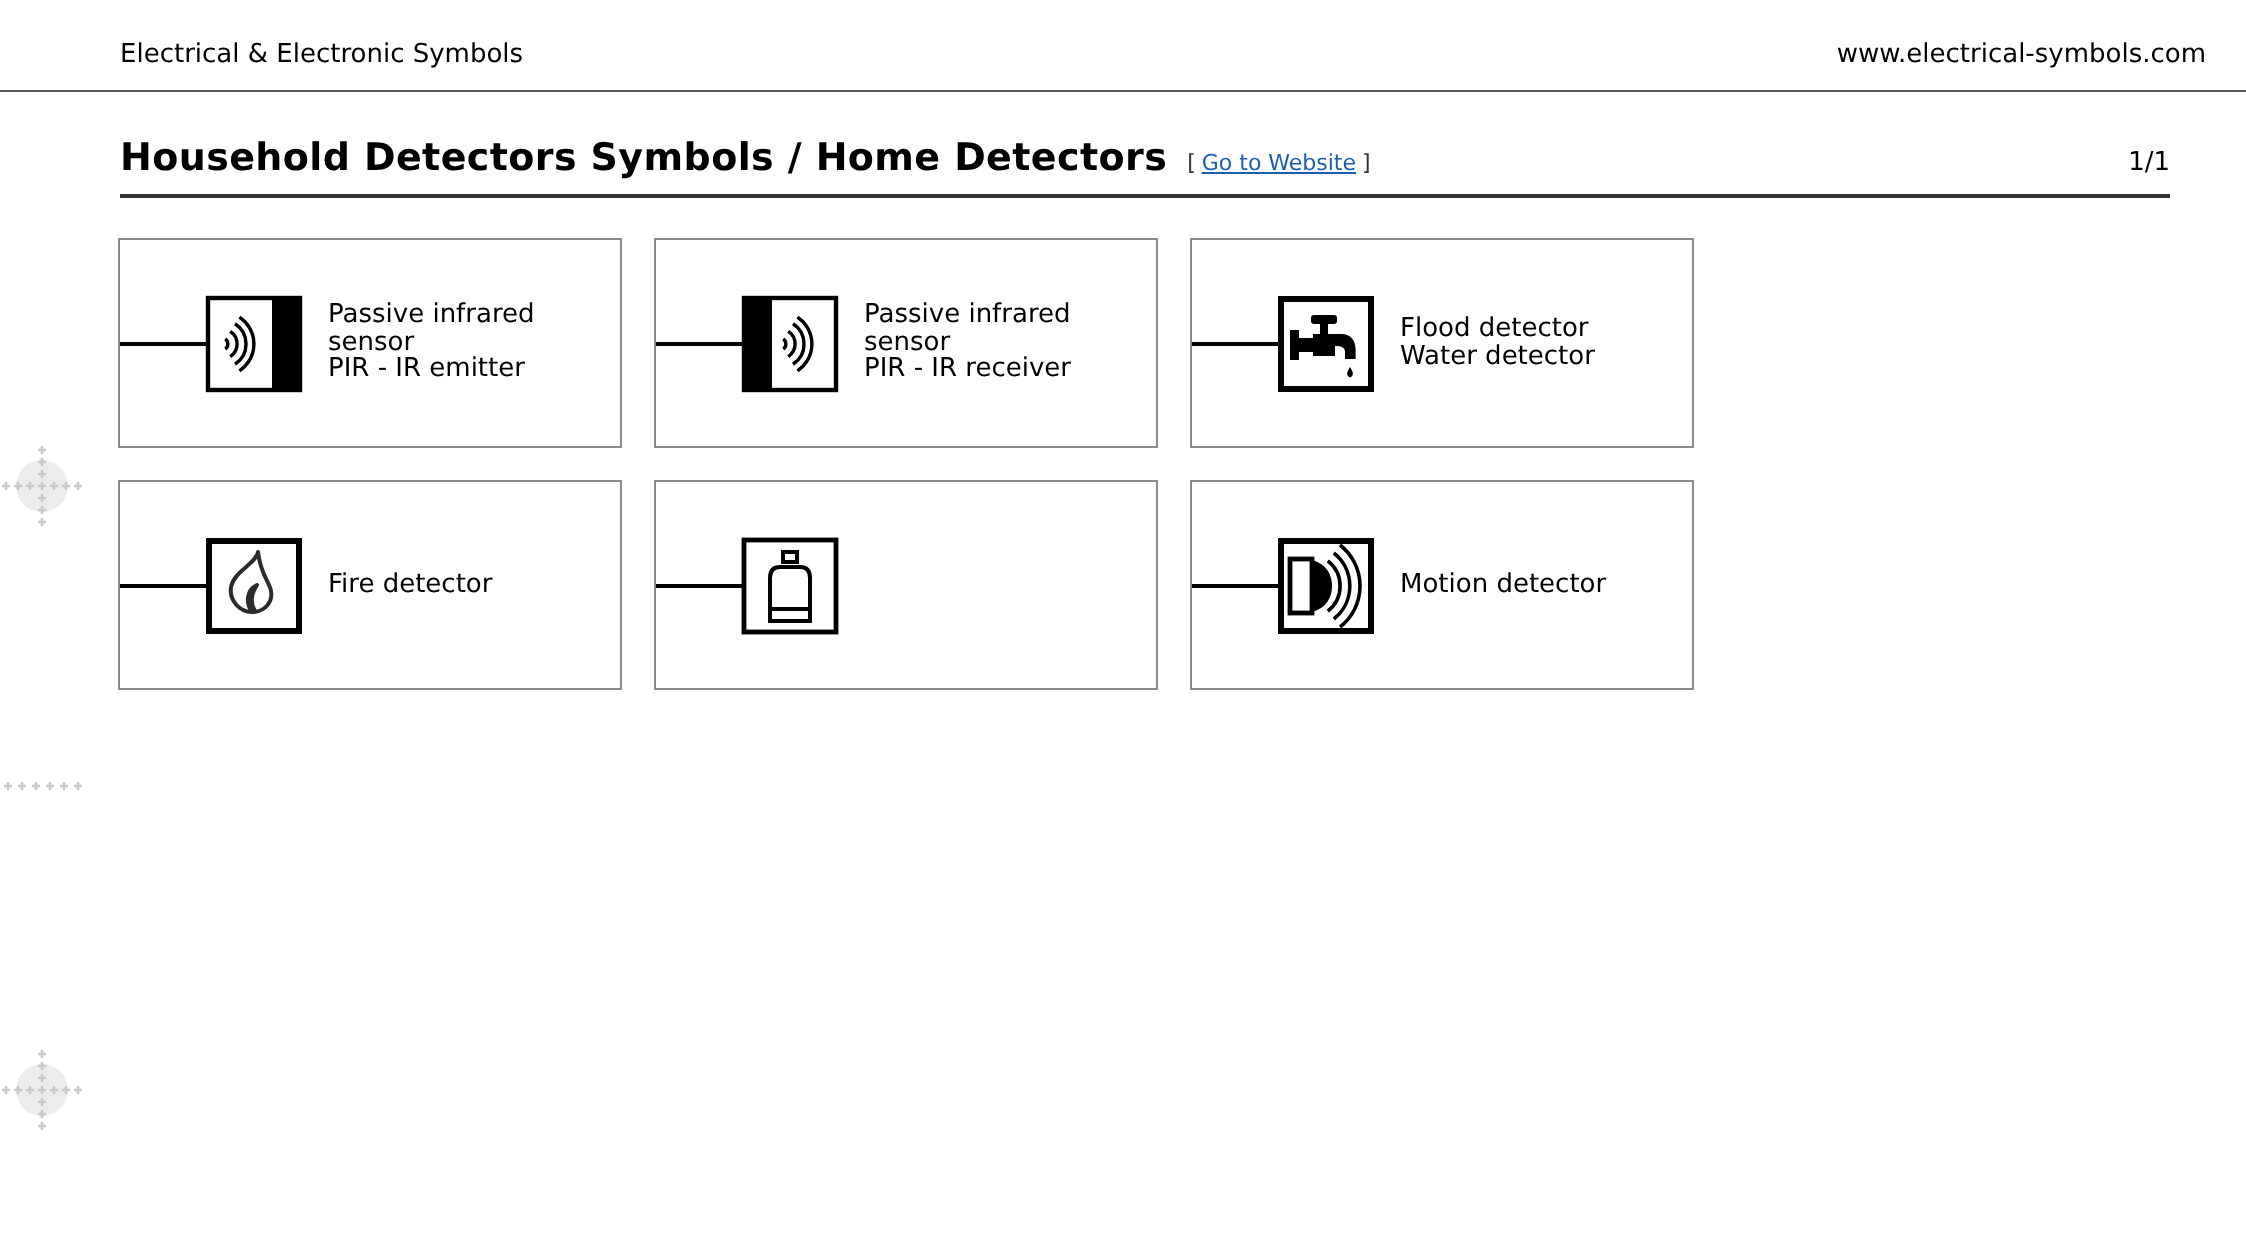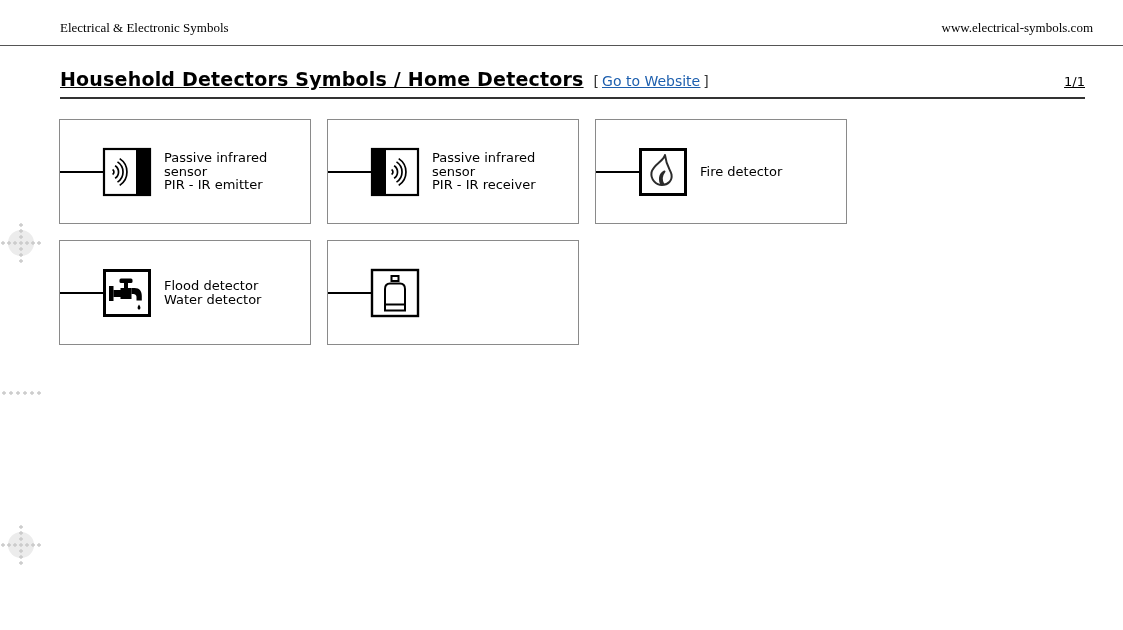--- a/index.html
+++ b/index.html
@@ -5,28 +5,28 @@
   :root{
     --c-link:#1d5fae; --c-card_border:#8a8a8a; --c-rule_top:#555555;
     --c-rule_title:#333333; --c-text:#000000; --c-deco:#c9c9c9; --c-deco_fill:#ececec;
   }
   html,body{margin:0;padding:0;background:#fff;}
   #page{position:relative;width:1123px;height:630px;background:#fff;overflow:hidden;
         font-family:"DejaVu Sans","Liberation Sans",sans-serif;color:var(--c-text);}
 
   
   .topbar{display:flex;justify-content:space-between;align-items:flex-start;
-          padding:20px 30px 0 60px;height:25px;border-bottom:1px solid var(--c-rule_top);font-family:Liberation Serif, serif;}
+          padding:20px 20px 0 60px;height:25px;border-bottom:1px solid var(--c-rule_top);}
   .topbar .site{font-size:13px;}
 
   
   .titlewrap{margin:22px 38px 0 60px;border-bottom:2px solid var(--c-rule_title);padding-bottom:7px;}
-  .titlerow{display:flex;align-items:baseline;text-decoration:underline;}
+  .titlerow{display:flex;align-items:baseline;}
   .page-title{font-size:19px;font-weight:bold;letter-spacing:.2px;white-space:nowrap;}
-  .weblink{font-size:14px;margin-left:10px;white-space:nowrap;color:#333;}
+  .weblink{font-size:11px;margin-left:10px;white-space:nowrap;color:#333;}
   .weblink a{color:var(--c-link);text-decoration:underline;cursor:pointer;margin:0 3px;}
   .pagenum{margin-left:auto;font-size:13px;}
 
   
   .cards{margin:20px 38px 0 59px;display:flex;flex-wrap:wrap;column-gap:5px;row-gap:7px;gap:16px;}
   .card{box-sizing:border-box;width:252px;height:105px;border:1px solid var(--c-card_border);
         background:#fff;display:flex;align-items:center;}
   .card svg{flex:0 0 auto;display:block;}
   .labels{margin-left:12px;font-size:13px;line-height:1.05;}
 
@@ -108,57 +108,73 @@
       <div class="labels">
         <div>Passive infrared sensor</div>
         <div>PIR - IR receiver</div>
       </div>
     </div>
 
     <div class="card">
       <svg width="92" height="60" viewBox="0 0 92 60">
         <line x1="0" y1="30" x2="44.5" y2="30" stroke="#000" stroke-width="2"></line>
         <rect x="44.5" y="7.5" width="45" height="45" fill="#fff" stroke="#000" stroke-width="3"></rect>
-        <g stroke="#2b2b2b" stroke-width="2" fill="none" stroke-linejoin="round">
-          <path d="M69 13 C68 19 57 22.5 55.5 30.5 C54.5 37.5 60 43 66 43 C72 43 76.5 38.5 75.5 32.5 C74.8 28 70.5 25 69 13 Z"></path>
-          <path d="M66 43 C62.5 38 63.5 32 68.5 29.5 C65.5 33.5 65 38.5 67.5 42.5"></path>
-        </g>
-      </svg>
-      <div class="labels">
-        <div>Fire detector</div>
-      </div>
-    </div>
-
-    <div class="card">
-      <svg width="92" height="60" viewBox="0 0 92 60">
-        <line x1="0" y1="30" x2="44.5" y2="30" stroke="#000" stroke-width="2"></line>
-        <rect x="44.5" y="7.5" width="45" height="45" fill="#fff" stroke="#000" stroke-width="3"></rect>
         <g fill="#000">
           <rect x="49" y="23" width="4.5" height="15"></rect>
           <rect x="53.5" y="27" width="7.5" height="7"></rect>
           <rect x="60.5" y="25" width="11" height="11"></rect>
           <rect x="64" y="19" width="4" height="7"></rect>
           <rect x="59.5" y="15.5" width="13" height="4.5" rx="1.5"></rect>
           <path d="M71.5 25 L74.5 25 C79.8 25 81.8 28.5 81.8 33 L81.8 37.5 L76.5 37.5 L76.5 34 C76.5 31.5 74.5 31 71.5 31 Z"></path>
           <path d="M79 41.5 C80.8 44.2 81 45.8 79 46.8 C77 45.8 77.2 44.2 79 41.5 Z"></path>
         </g>
       </svg>
       <div class="labels">
         <div>Flood detector</div>
         <div>Water detector</div>
       </div>
     </div>
 
     <div class="card">
       <svg width="92" height="60" viewBox="0 0 92 60">
         <line x1="0" y1="30" x2="44.5" y2="30" stroke="#000" stroke-width="2"></line>
+        <rect x="44.5" y="7.5" width="45" height="45" fill="#fff" stroke="#000" stroke-width="3"></rect>
+        <g stroke="#2b2b2b" stroke-width="2" fill="none" stroke-linejoin="round">
+          <path d="M69 13 C68 19 57 22.5 55.5 30.5 C54.5 37.5 60 43 66 43 C72 43 76.5 38.5 75.5 32.5 C74.8 28 70.5 25 69 13 Z"></path>
+          <path d="M66 43 C62.5 38 63.5 32 68.5 29.5 C65.5 33.5 65 38.5 67.5 42.5"></path>
+        </g>
+      </svg>
+      <div class="labels">
+        <div>Fire detector</div>
+      </div>
+    </div>
+
+    <div class="card">
+      <svg width="92" height="60" viewBox="0 0 92 60">
+        <line x1="0" y1="30" x2="44.5" y2="30" stroke="#000" stroke-width="2"></line>
         <rect x="44" y="7" width="46" height="46" fill="#fff" stroke="#000" stroke-width="2.4"></rect>
         <g stroke="#000" stroke-width="2" fill="none">
           <rect x="63.5" y="13" width="7" height="5"></rect>
           <path d="M57 47.5 L57 26 Q57 20.5 62 20.5 L72 20.5 Q77 20.5 77 26 L77 47.5 Z"></path>
           <path d="M57 41.5 L77 41.5"></path>
         </g>
       </svg>
     </div>
 
+    <div class="card">
+      <svg width="92" height="60" viewBox="0 0 92 60">
+        <line x1="0" y1="30" x2="44.5" y2="30" stroke="#000" stroke-width="2"></line>
+        <rect x="44.5" y="7.5" width="45" height="45" fill="#fff" stroke="#000" stroke-width="3"></rect>
+        <rect x="49" y="16.5" width="11" height="27" fill="#fff" stroke="#000" stroke-width="2.4"></rect>
+        <path d="M60 17 C67 19 70 24 70 30 C70 36 67 41 60 43 Z" fill="#000"></path>
+        <g stroke="#000" stroke-width="1.8" fill="none">
+          <path d="M67.9 17.4 A16 16 0 0 1 67.9 42.6"></path>
+          <path d="M70.9 13.5 A21 21 0 0 1 70.9 46.5"></path>
+          <path d="M74 9.5 A26 26 0 0 1 74 50.5"></path>
+        </g>
+      </svg>
+      <div class="labels">
+        <div>Motion detector</div>
+      </div>
+    </div>
 
   </div>
 </div>
 
 </body></html>

